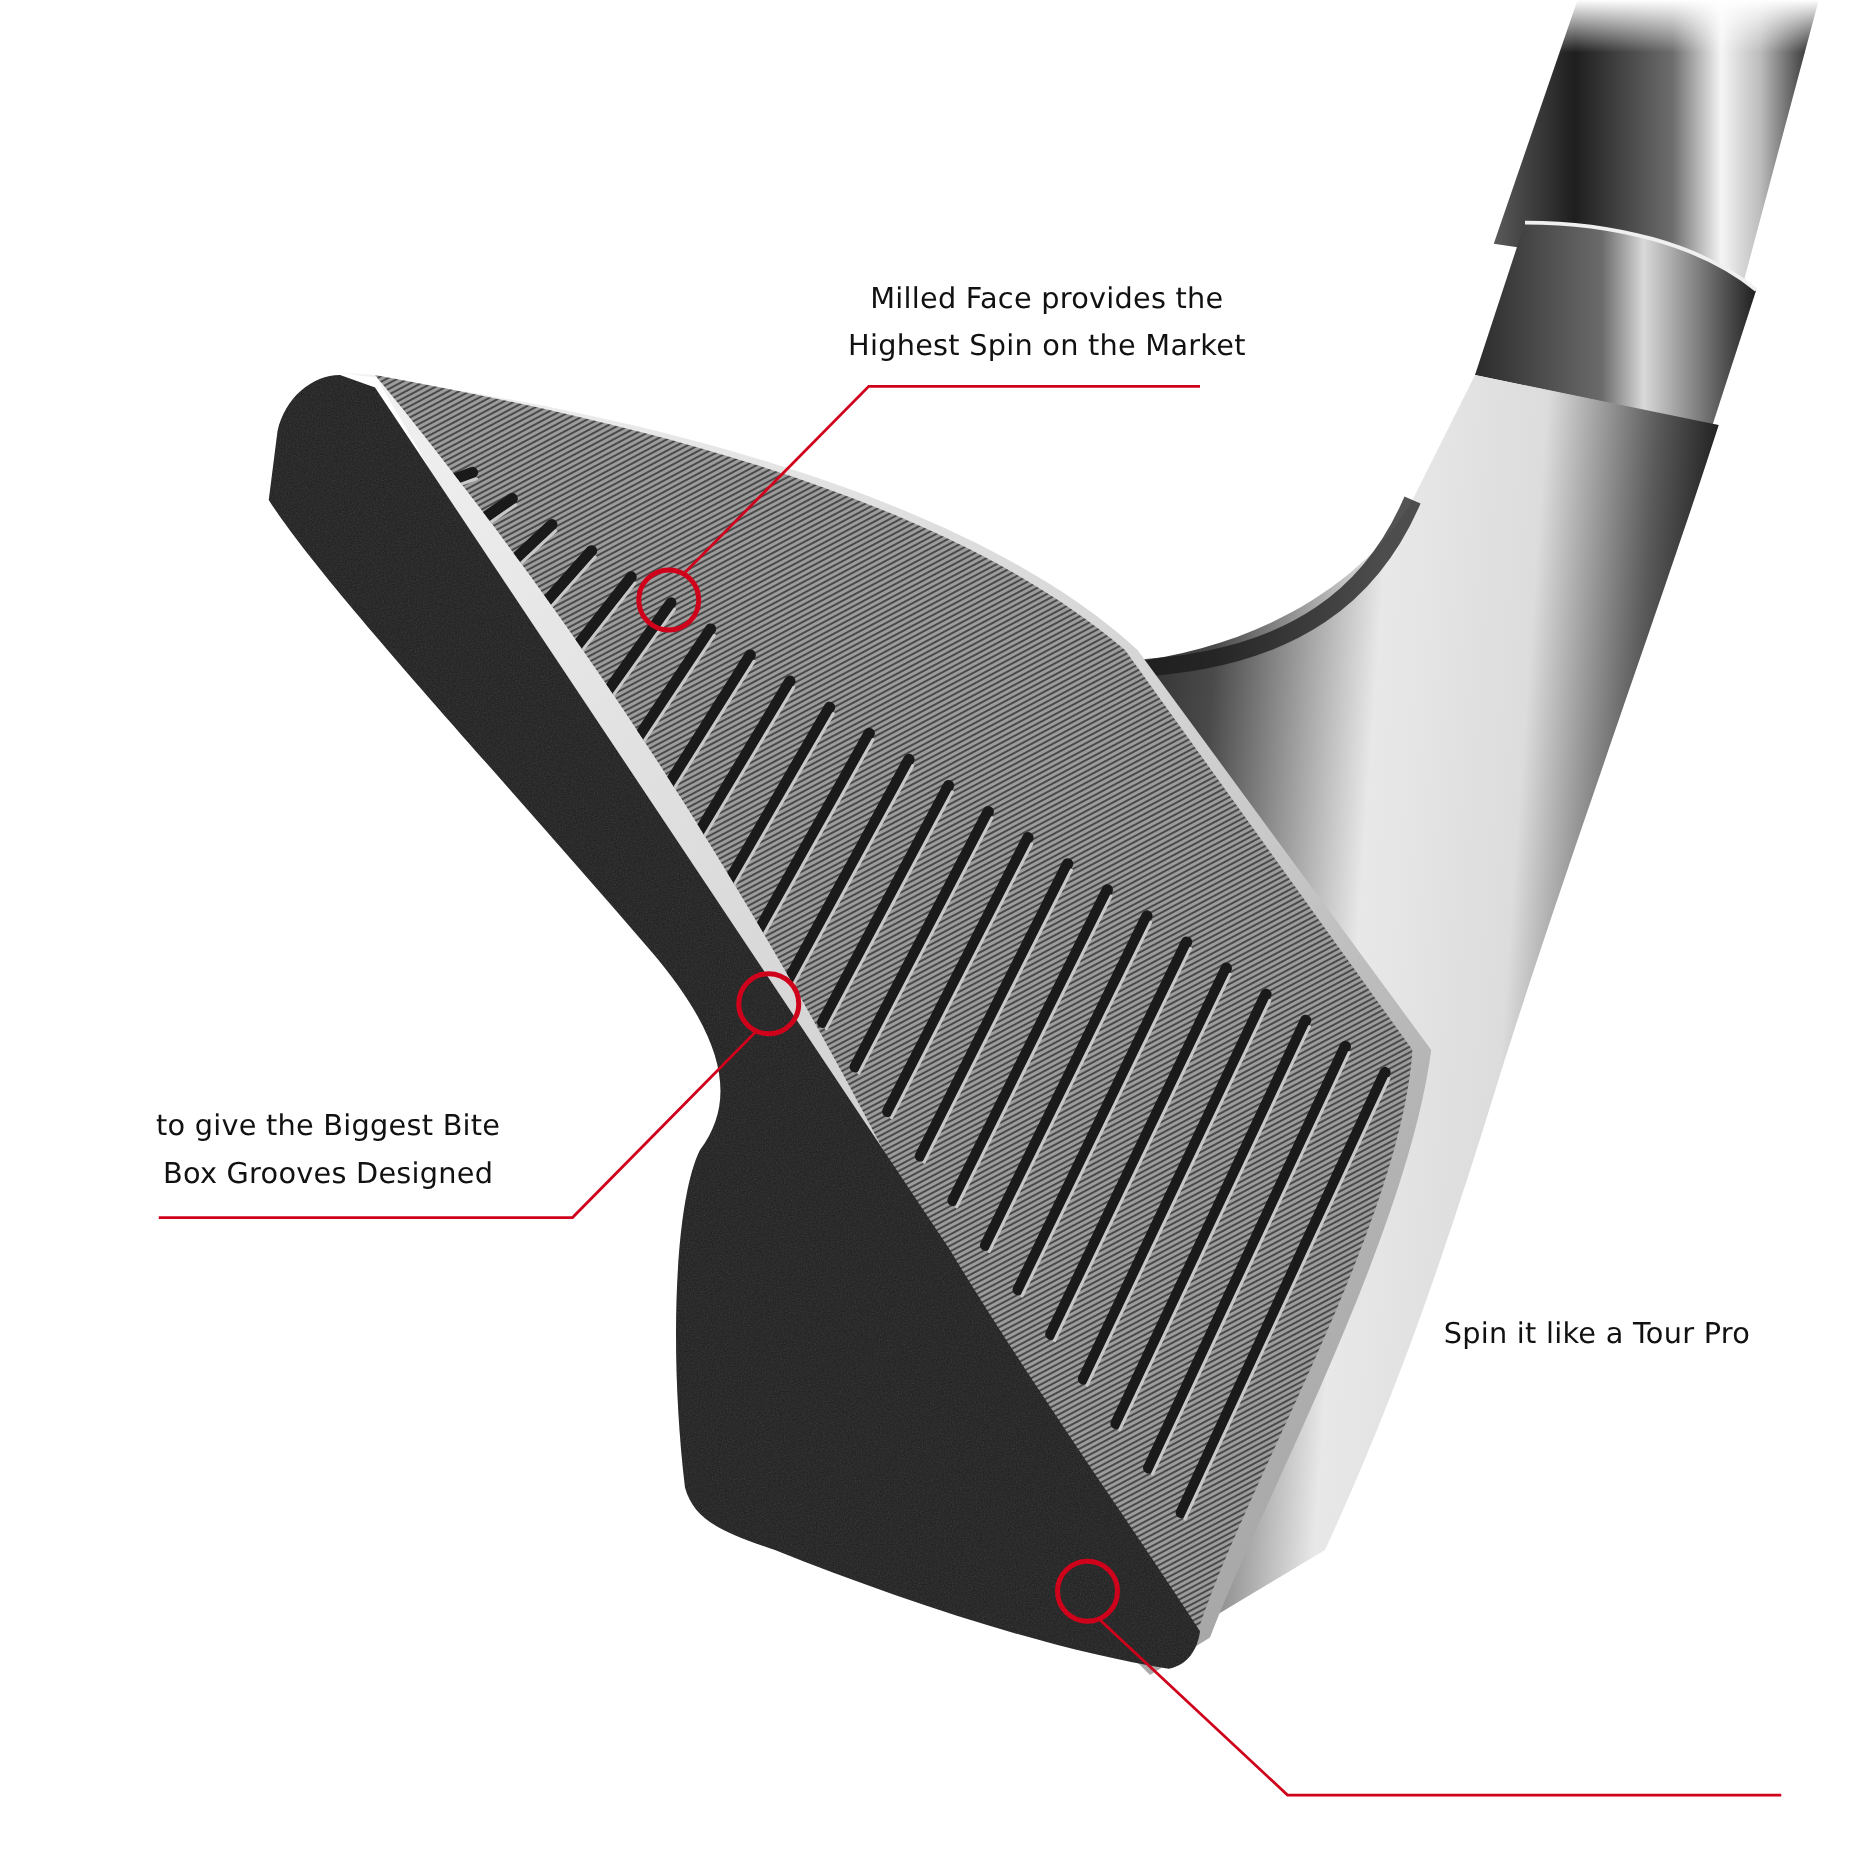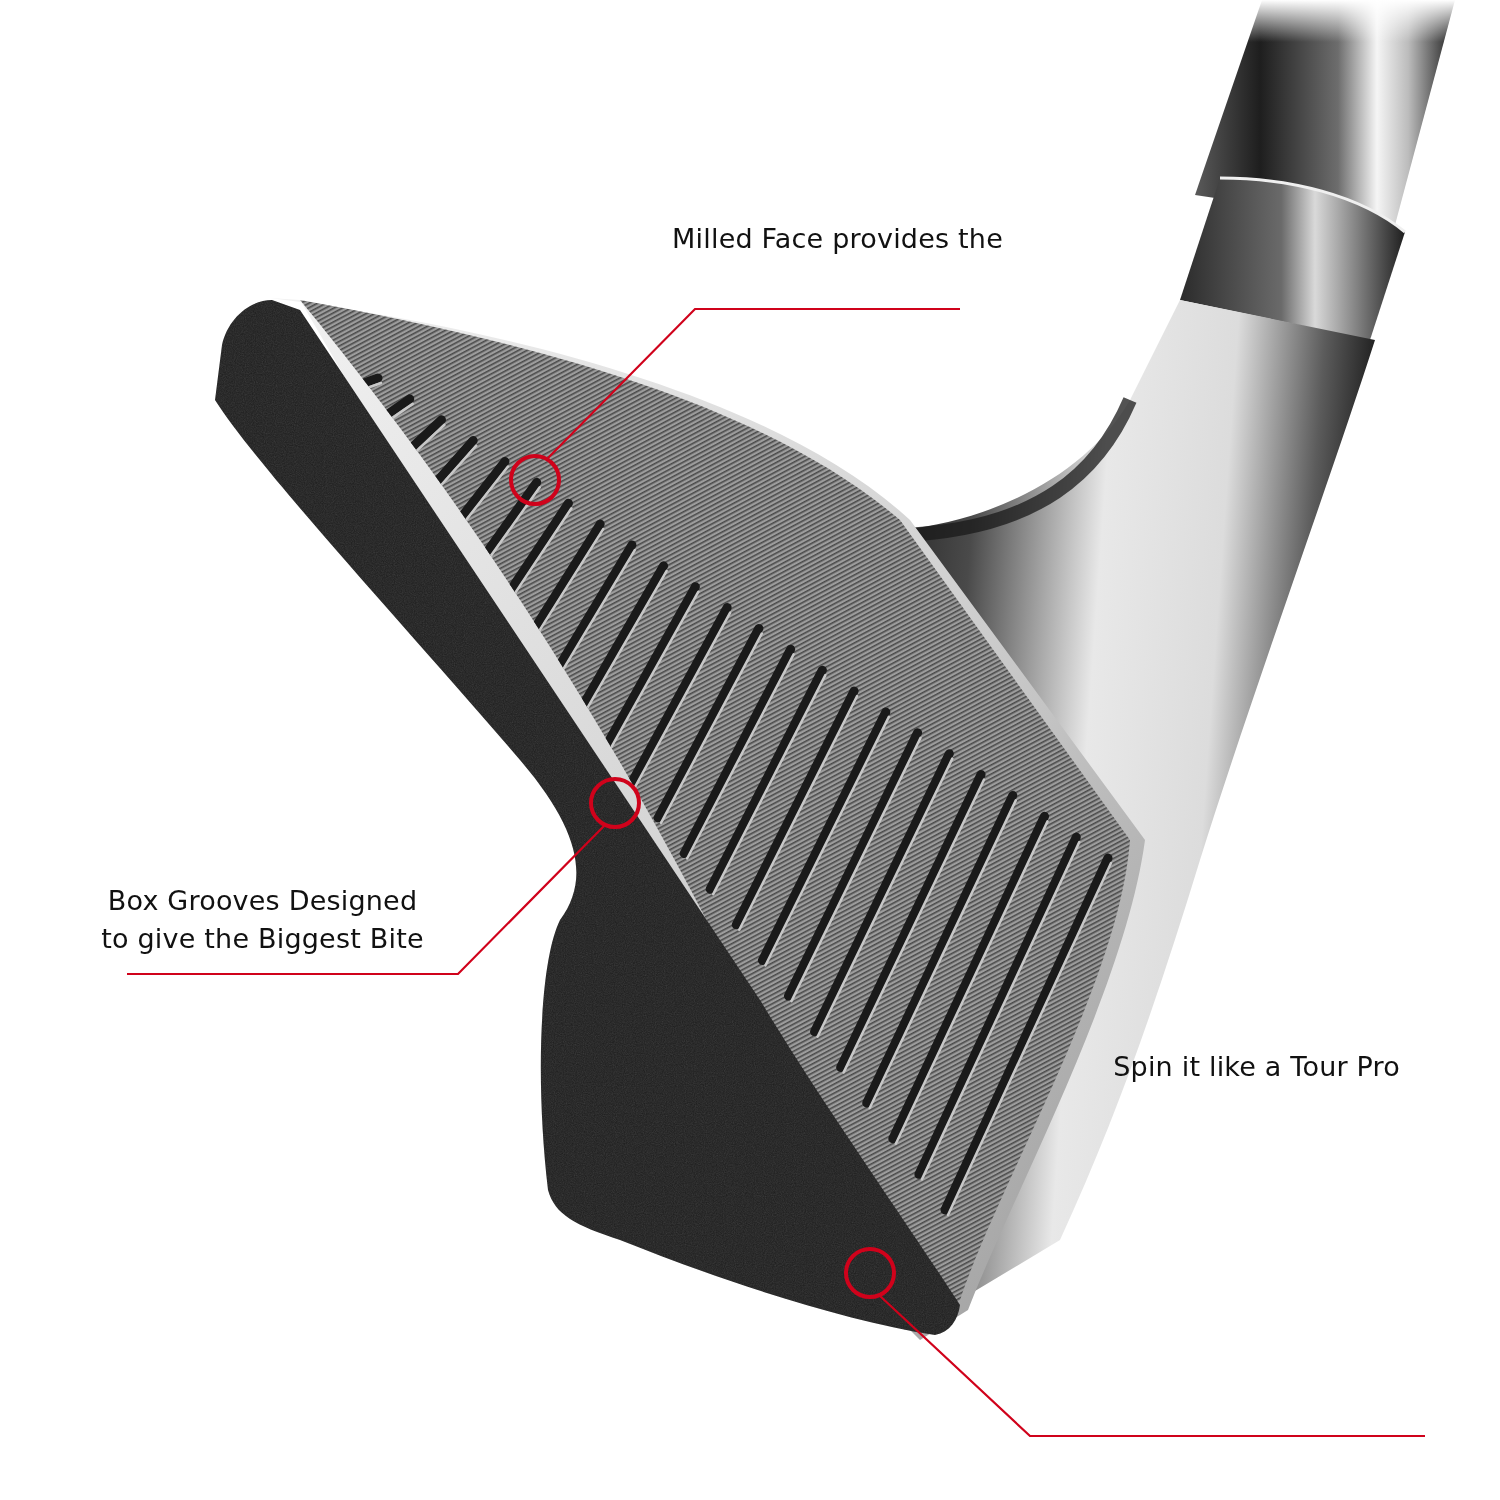--- a/index.html
+++ b/index.html
@@ -20,21 +20,21 @@
       width: 1500px; height: 1500px;
     }
     svg.art {
       position: absolute;
       left: 0; top: 0;
       width: 1500px; height: 1500px;
     }
     .callout-text {
       position: absolute;
       color: #111111;
-      font-size: 27px;
+      font-size: 23px;
       line-height: 38px;
       font-weight: 400;
       letter-spacing: 0.2px;
       white-space: nowrap;
     }
     .callout-text span { display: block; }
     .callout-1 { left: 620px; top: 220px; width: 435px; text-align: center; }
     .callout-2 { left: 80px;  top: 882px; width: 365px; text-align: center; }
     .callout-3 { left: 1080px; top: 1048px; width: 320px; text-align: right; }
   </style>
@@ -206,24 +206,25 @@
 
     <g stroke="#d0021b" stroke-width="4" fill="none">
       <circle cx="535" cy="480" r="24"></circle>
       <circle cx="615" cy="803" r="24"></circle>
       <circle cx="870" cy="1273" r="24"></circle>
     </g>
   </svg>
 
   <div class="callout-text callout-1">
     <span>Milled Face provides the</span>
+    <span>Highest Spin on the Market</span>
   </div>
 
   <div class="callout-text callout-2">
+    <span>to give the Biggest Bite</span>
     <span>Box Grooves Designed</span>
-    <span>to give the Biggest Bite</span>
   </div>
 
   <div class="callout-text callout-3">
     <span>Spin it like a Tour Pro</span>
   </div>
 
 </div>
 
 </body></html>

